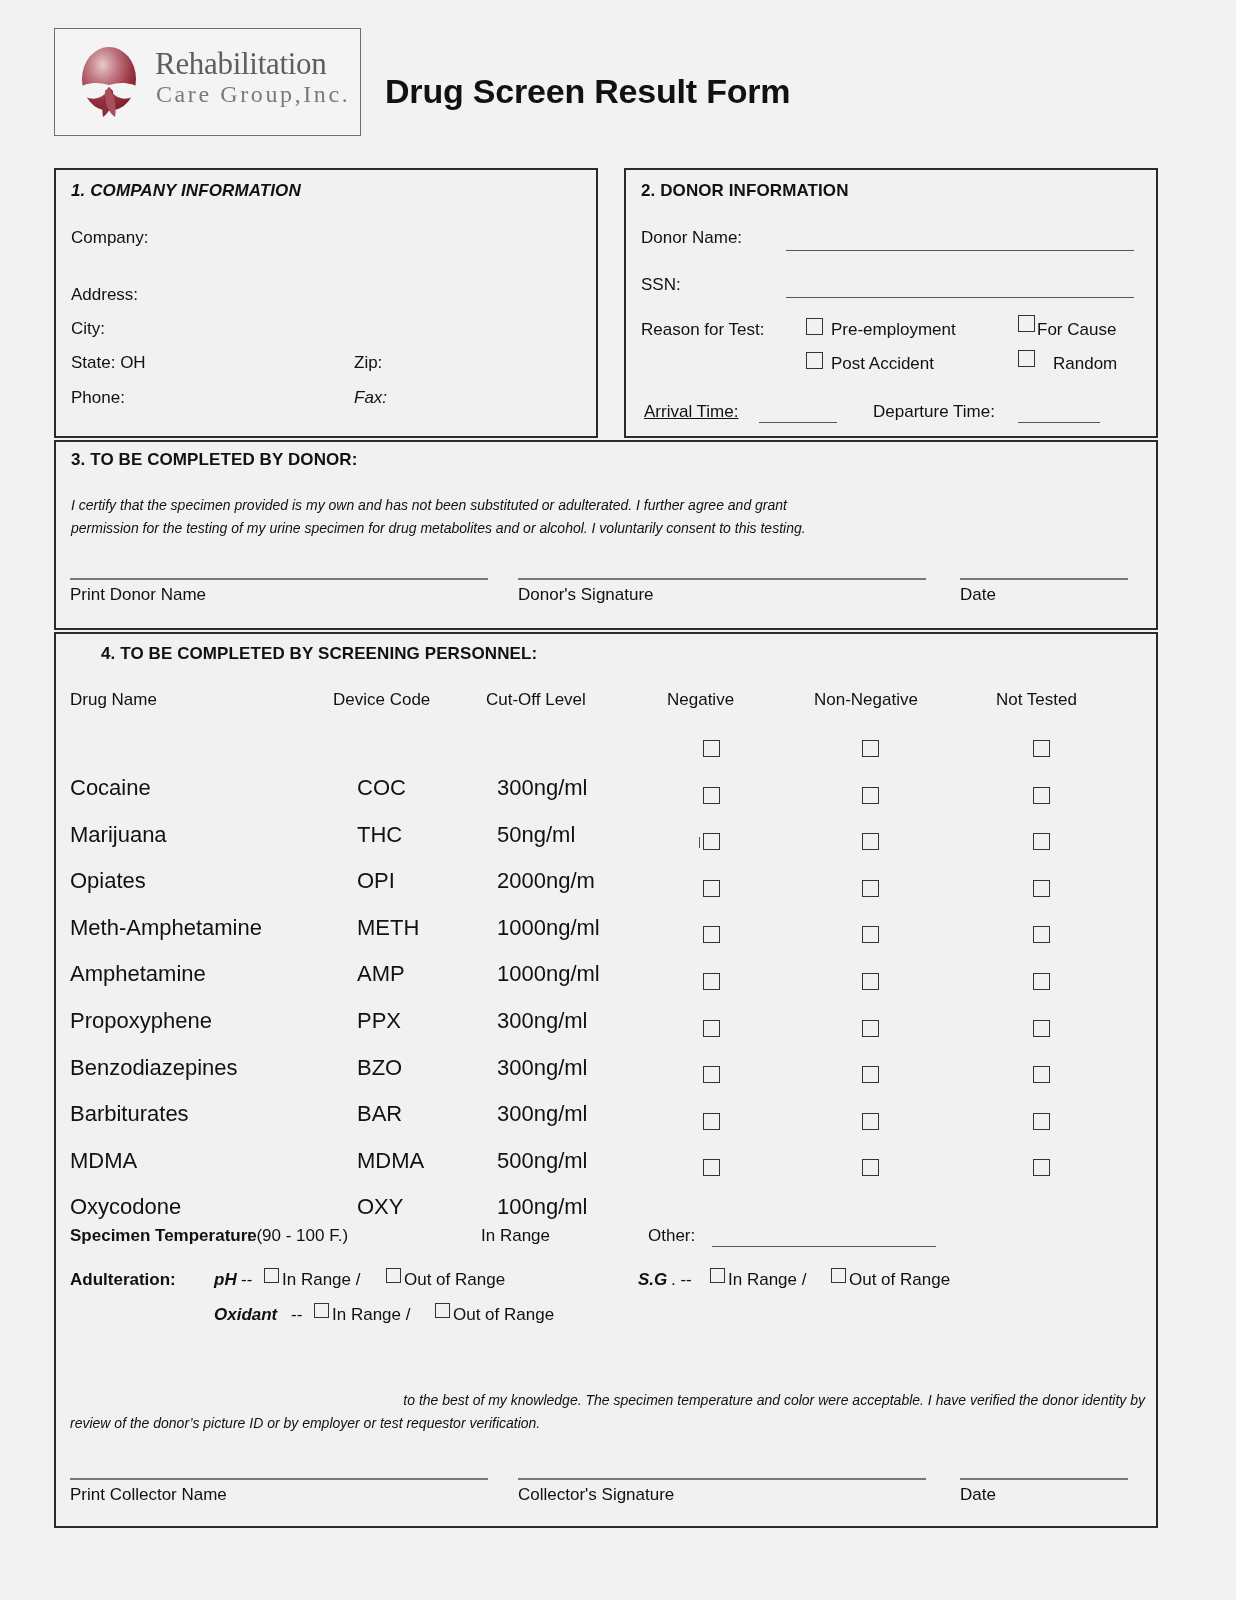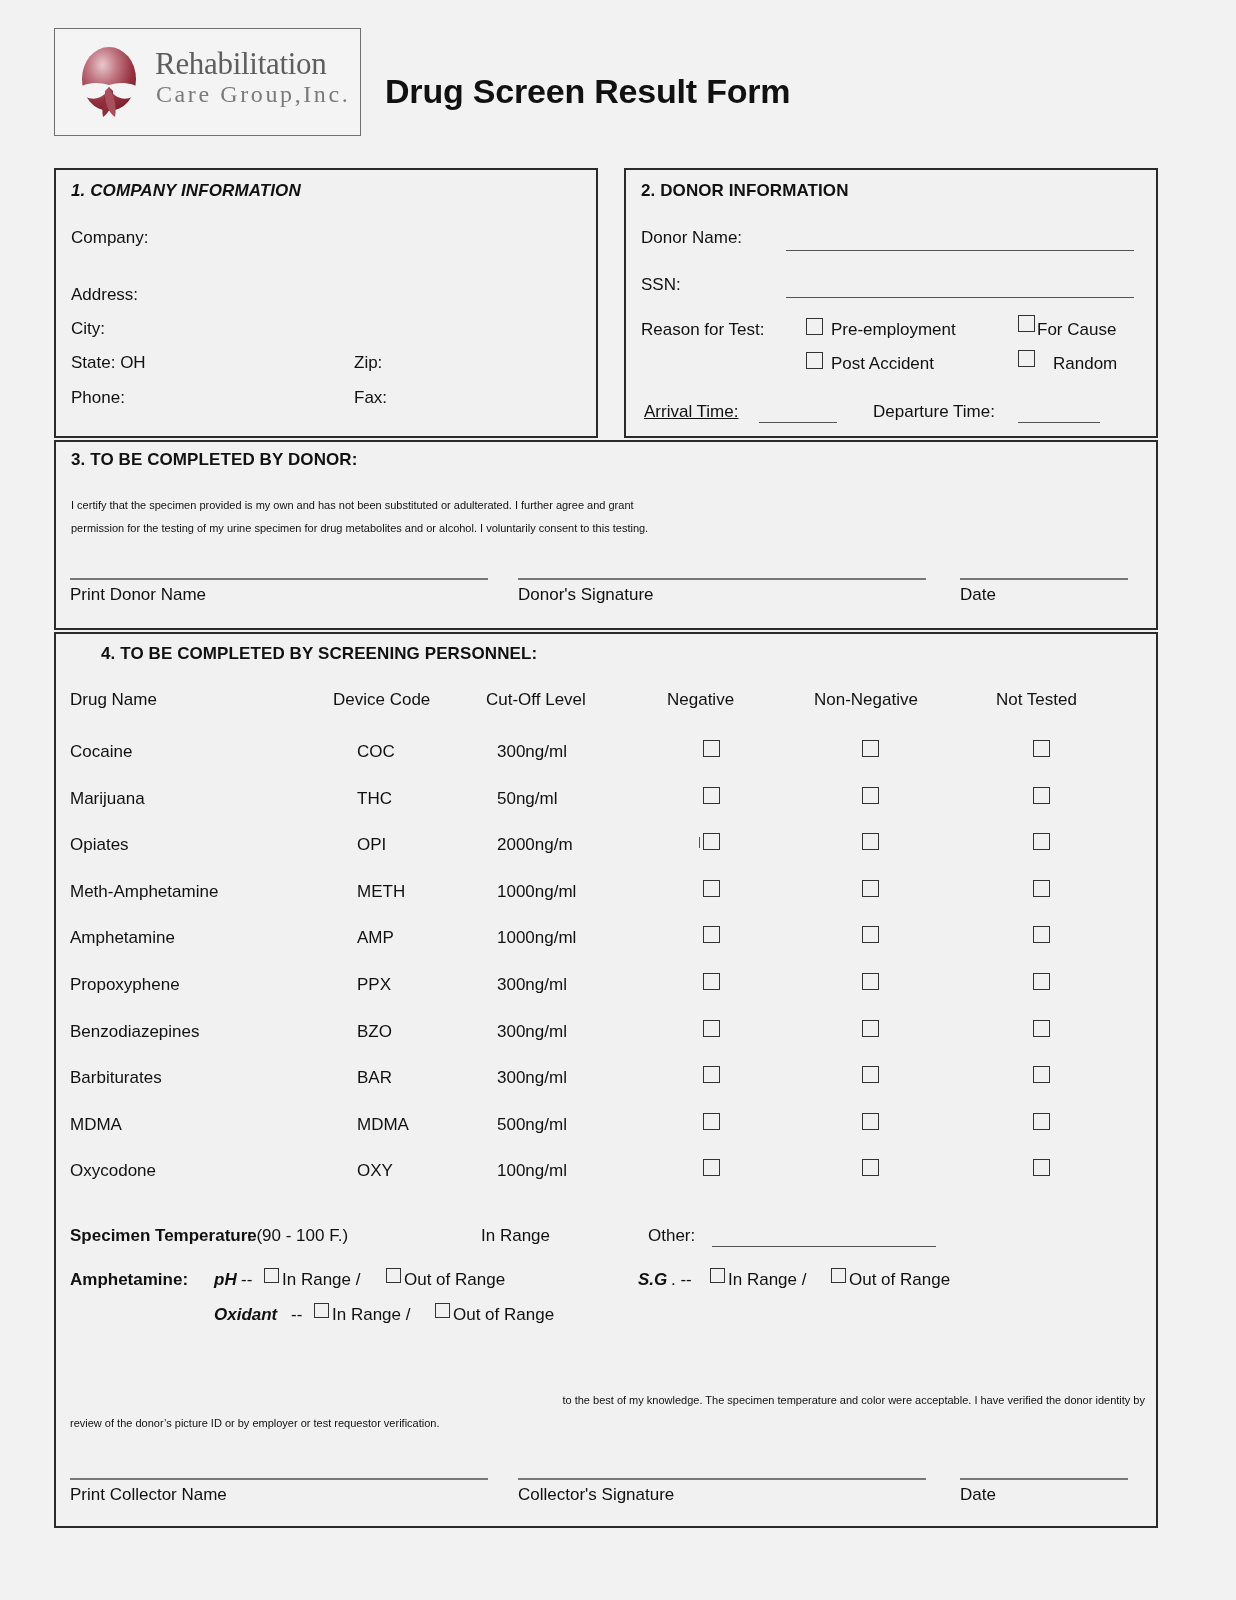--- a/index.html
+++ b/index.html
@@ -66,24 +66,24 @@
   
   #sec1 { left: 54px; top: 168px; width: 544px; height: 270px; }
   
   #sec2 { left: 624px; top: 168px; width: 534px; height: 270px; }
   
   #sec3 { left: 54px; top: 440px; width: 1104px; height: 190px; }
   
   #sec4 { left: 54px; top: 632px; width: 1104px; height: 896px; }
 
   
-  .tcell { position: absolute; font-size: 17px; white-space: nowrap; }
+  .tcell { position: absolute; font-size: 22px; white-space: nowrap; margin-top: 33px; }
   .thead { position: absolute; font-size: 17px; white-space: nowrap; }
 
-  .para { position: absolute; font-size: 11px; line-height: 23px; }
+  .para { position: absolute; font-size: 14px; line-height: 23px; font-style: italic; }
   .ital-b { font-style: italic; font-weight: bold; }
 </style>
 </head>
 <body>
 
 <div id="page">
 
   <div id="header">
 
     <div id="form-title">Drug Screen Result Form</div>
@@ -111,21 +111,21 @@
 
   <div class="box" id="sec1">
     <div class="sec-title" style="left:15px;top:11px;font-style:italic;">1.  COMPANY INFORMATION</div>
 
     <div class="lbl" style="left:15px;top:58px;">Company:</div>
     <div class="lbl" style="left:15px;top:115px;">Address:</div>
     <div class="lbl" style="left:15px;top:149px;">City:</div>
     <div class="lbl" style="left:15px;top:183px;">State: OH</div>
     <div class="lbl" style="left:298px;top:183px;">Zip:</div>
     <div class="lbl" style="left:15px;top:218px;">Phone:</div>
-    <div class="lbl" style="left:298px;top:218px;">Fax:</div>
+    <div class="lbl" style="left:298px;top:218px;font-style:italic;">Fax:</div>
   </div>
 
   <div class="box" id="sec2">
     <div class="sec-title" style="left:15px;top:11px;">2.  DONOR INFORMATION</div>
 
     <div class="lbl" style="left:15px;top:58px;">Donor Name:</div>
     <div class="rule" style="left:160px;top:80px;width:348px;"></div>
 
     <div class="lbl" style="left:15px;top:105px;">SSN:</div>
     <div class="rule" style="left:160px;top:127px;width:348px;"></div>
@@ -240,21 +240,21 @@
         <div class="cb" style="left: 806px; top: 525.4px;"></div>
         <div class="cb" style="left: 977px; top: 525.4px;"></div>
       </div>
 
     <div class="lbl-b" style="left:14px;top:592px;">Specimen Temperature</div>
     <div class="lbl" style="left:191px;top:592px;">:  (90 - 100 F.)</div>
     <div class="lbl" style="left:425px;top:592px;">In Range</div>
     <div class="lbl" style="left:592px;top:592px;">Other:</div>
     <div class="rule" style="left:656px;top:612px;width:224px;"></div>
 
-    <div class="lbl-b" style="left:14px;top:636px;">Amphetamine:</div>
+    <div class="lbl-b" style="left:14px;top:636px;">Adulteration:</div>
 
     <div class="lbl-b ital-b" style="left:158px;top:636px;">pH</div>
     <div class="lbl" style="left:185px;top:636px;">--</div>
     <div class="cb-sm" style="left:208px;top:634px;"></div>
     <div class="lbl" style="left:226px;top:636px;">In Range /</div>
     <div class="cb-sm" style="left:330px;top:634px;"></div>
     <div class="lbl" style="left:348px;top:636px;">Out of Range</div>
 
     <div class="lbl-b ital-b" style="left:582px;top:636px;">S.G</div>
     <div class="lbl" style="left:615px;top:636px;">. --</div>

